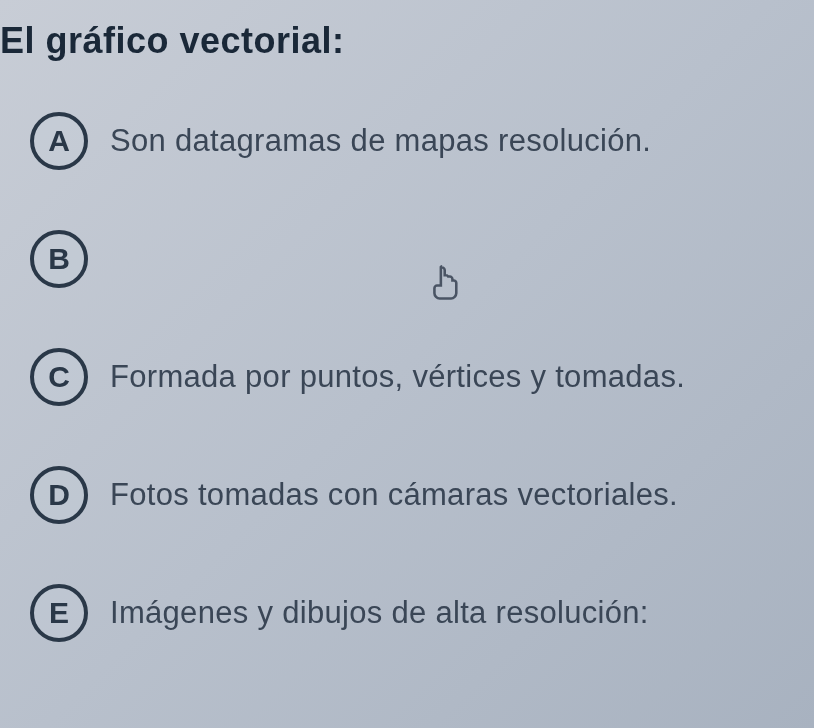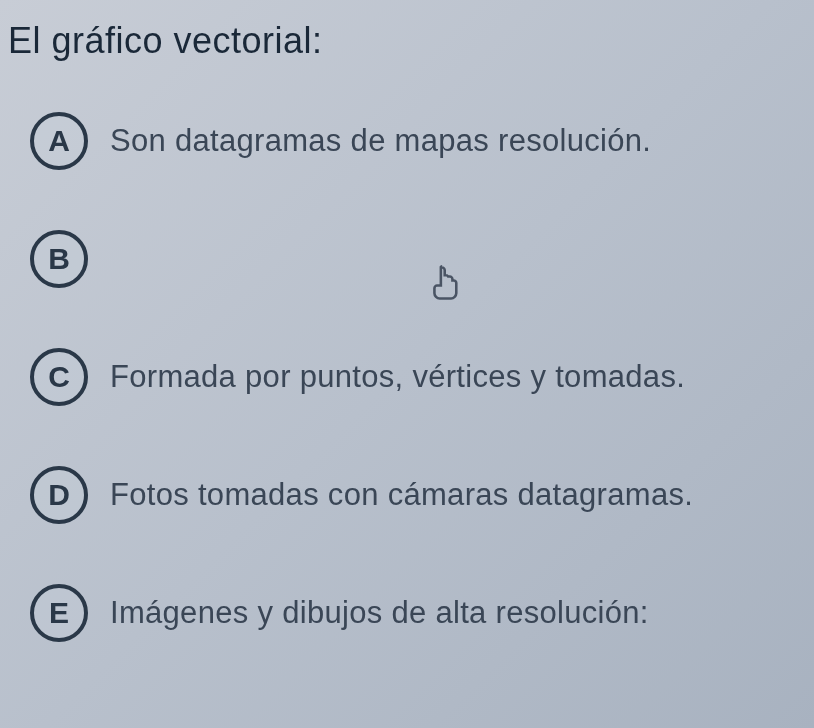--- a/index.html
+++ b/index.html
@@ -11,24 +11,24 @@
       width: 814px;
       height: 728px;
       background: linear-gradient(135deg, #c8cdd6 0%, #b8c0cc 50%, #a8b2c0 100%);
       font-family: "Segoe UI", Arial, sans-serif;
       padding: 20px 0 0 0;
       overflow: hidden;
       position: relative;
     }
     .question-title {
       font-size: 36px;
-      font-weight: 400;
+      font-weight: 700;
       color: #1a2838;
       margin-bottom: 50px;
-      padding-left: 8px;
+      padding-left: 0;
       letter-spacing: 0.5px;
     }
     .options-container {
       display: flex;
       flex-direction: column;
       gap: 60px;
       padding-left: 30px;
     }
     .option-row {
       display: flex;
@@ -95,21 +95,21 @@
     <div class="option-badge">
       <span class="option-letter">C</span>
     </div>
     <span class="option-text">Formada por puntos, vértices y tomadas.</span>
   </div>
 
   <div class="option-row">
     <div class="option-badge">
       <span class="option-letter">D</span>
     </div>
-    <span class="option-text">Fotos tomadas con cámaras datagramas.</span>
+    <span class="option-text">Fotos tomadas con cámaras vectoriales.</span>
   </div>
 
   <div class="option-row">
     <div class="option-badge">
       <span class="option-letter">E</span>
     </div>
     <span class="option-text">Imágenes y dibujos de alta resolución:</span>
   </div>
 </div>
 

